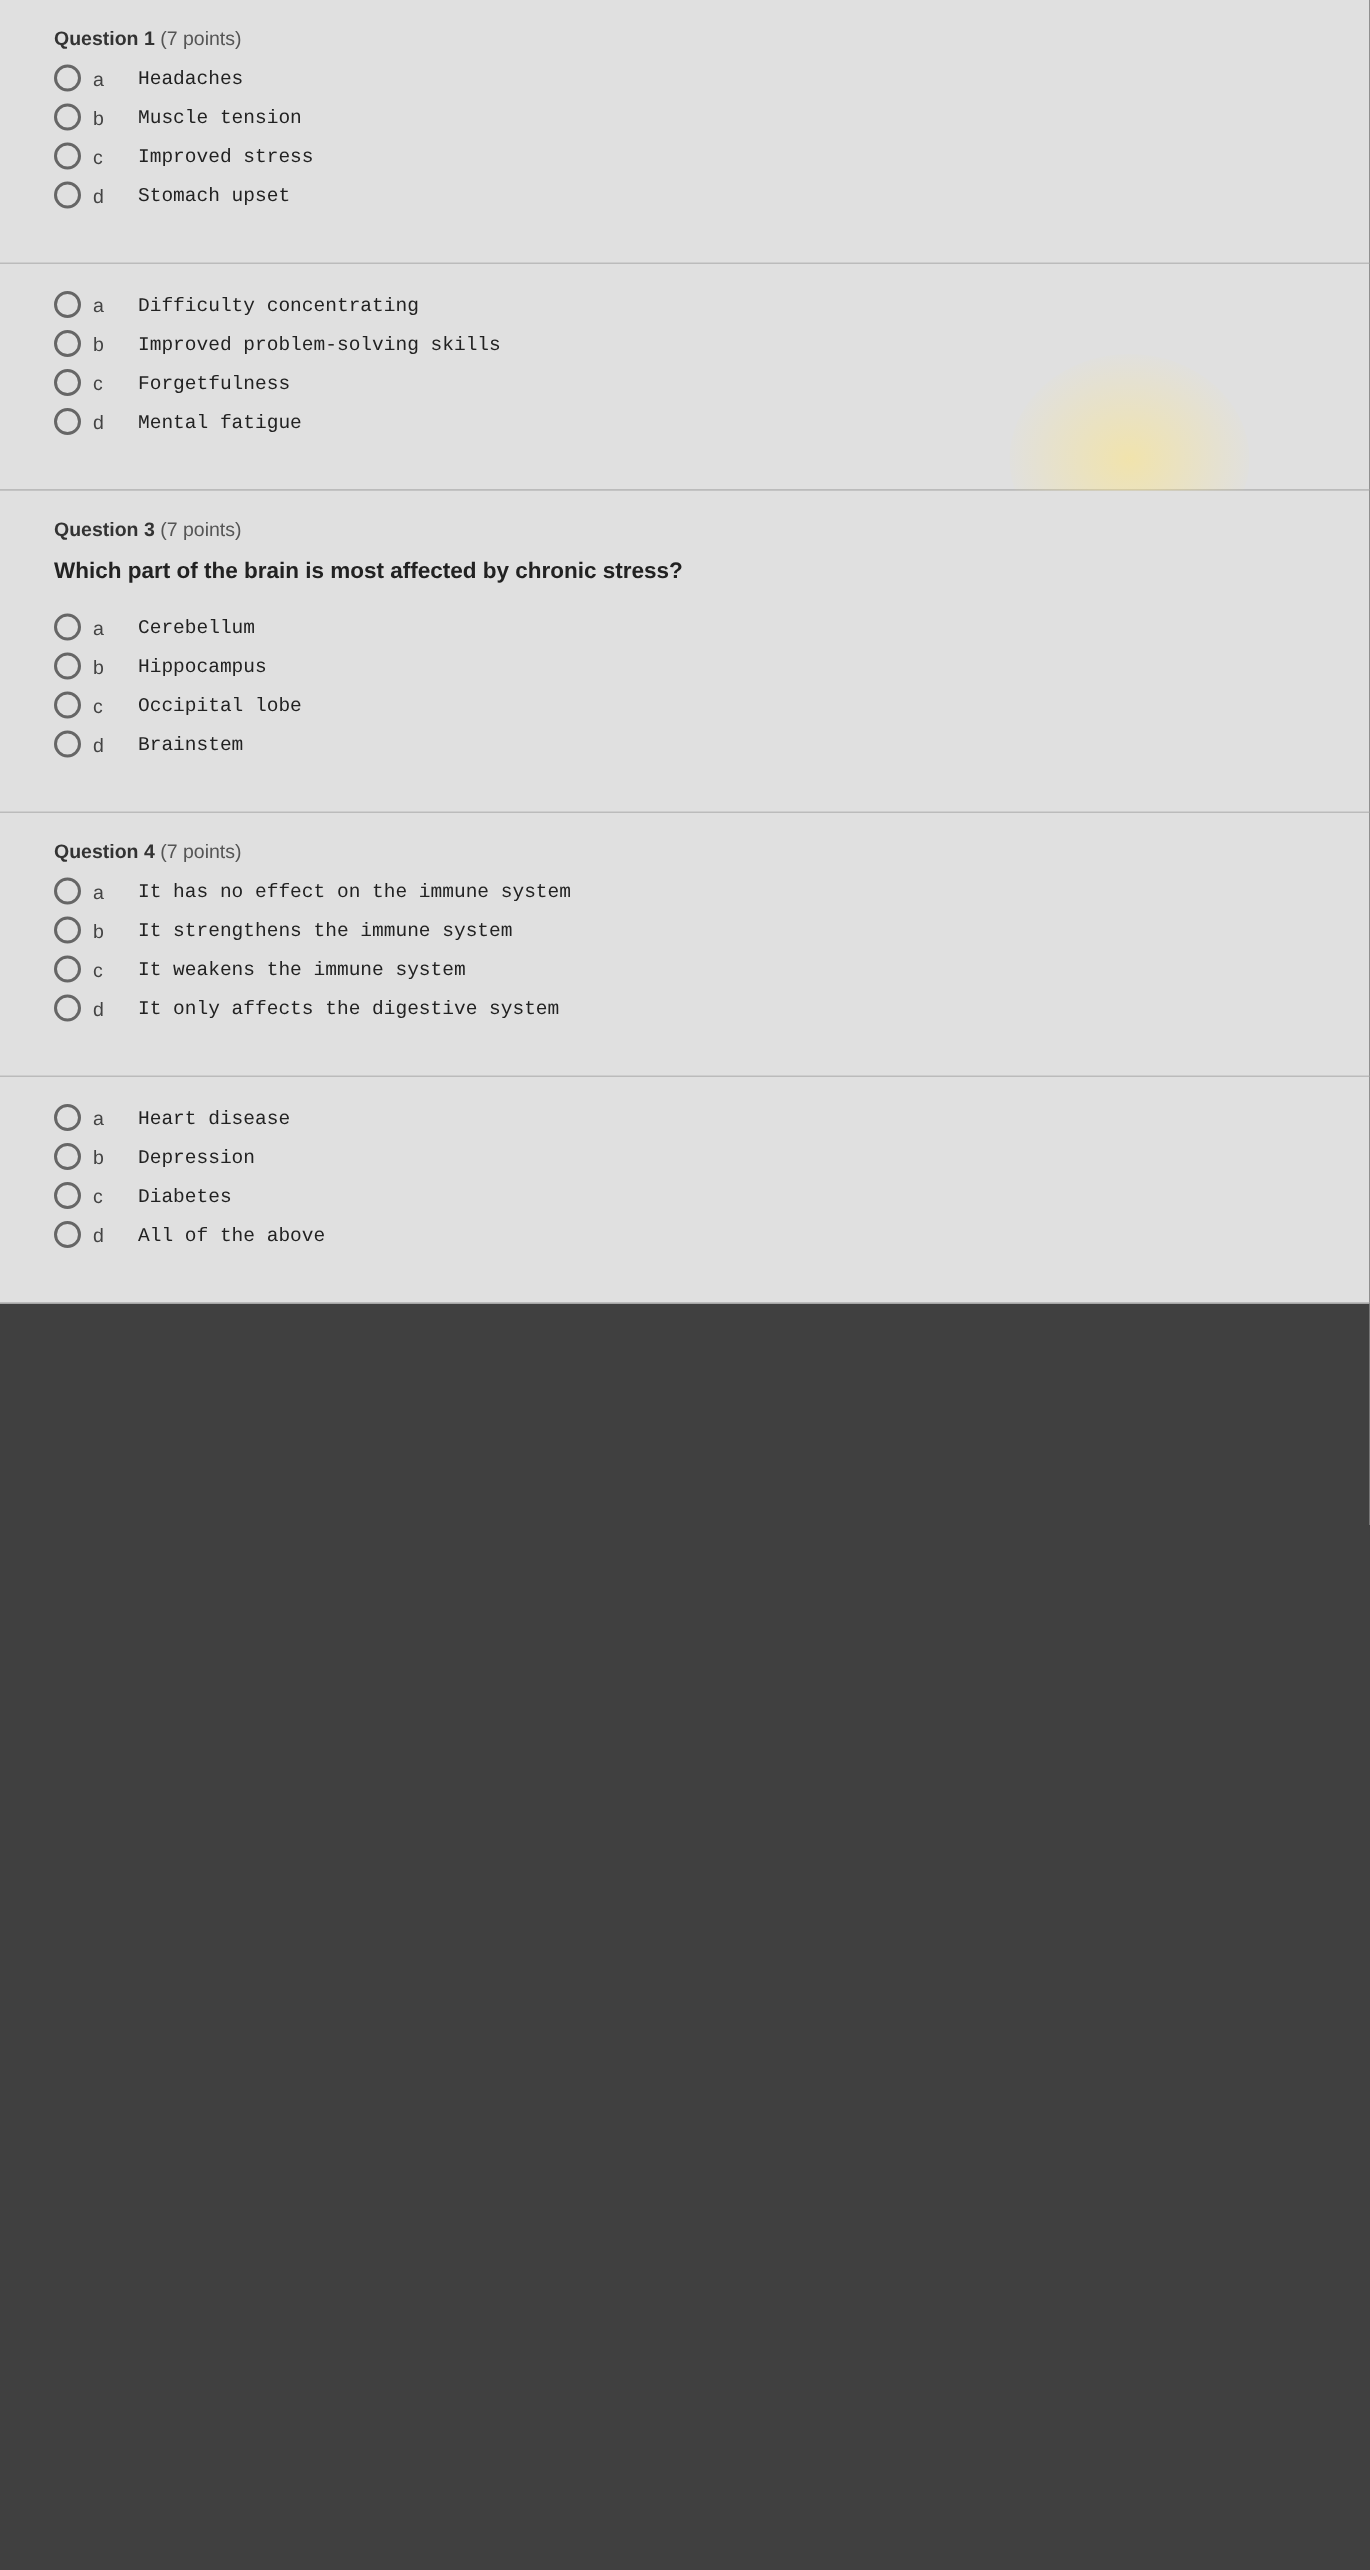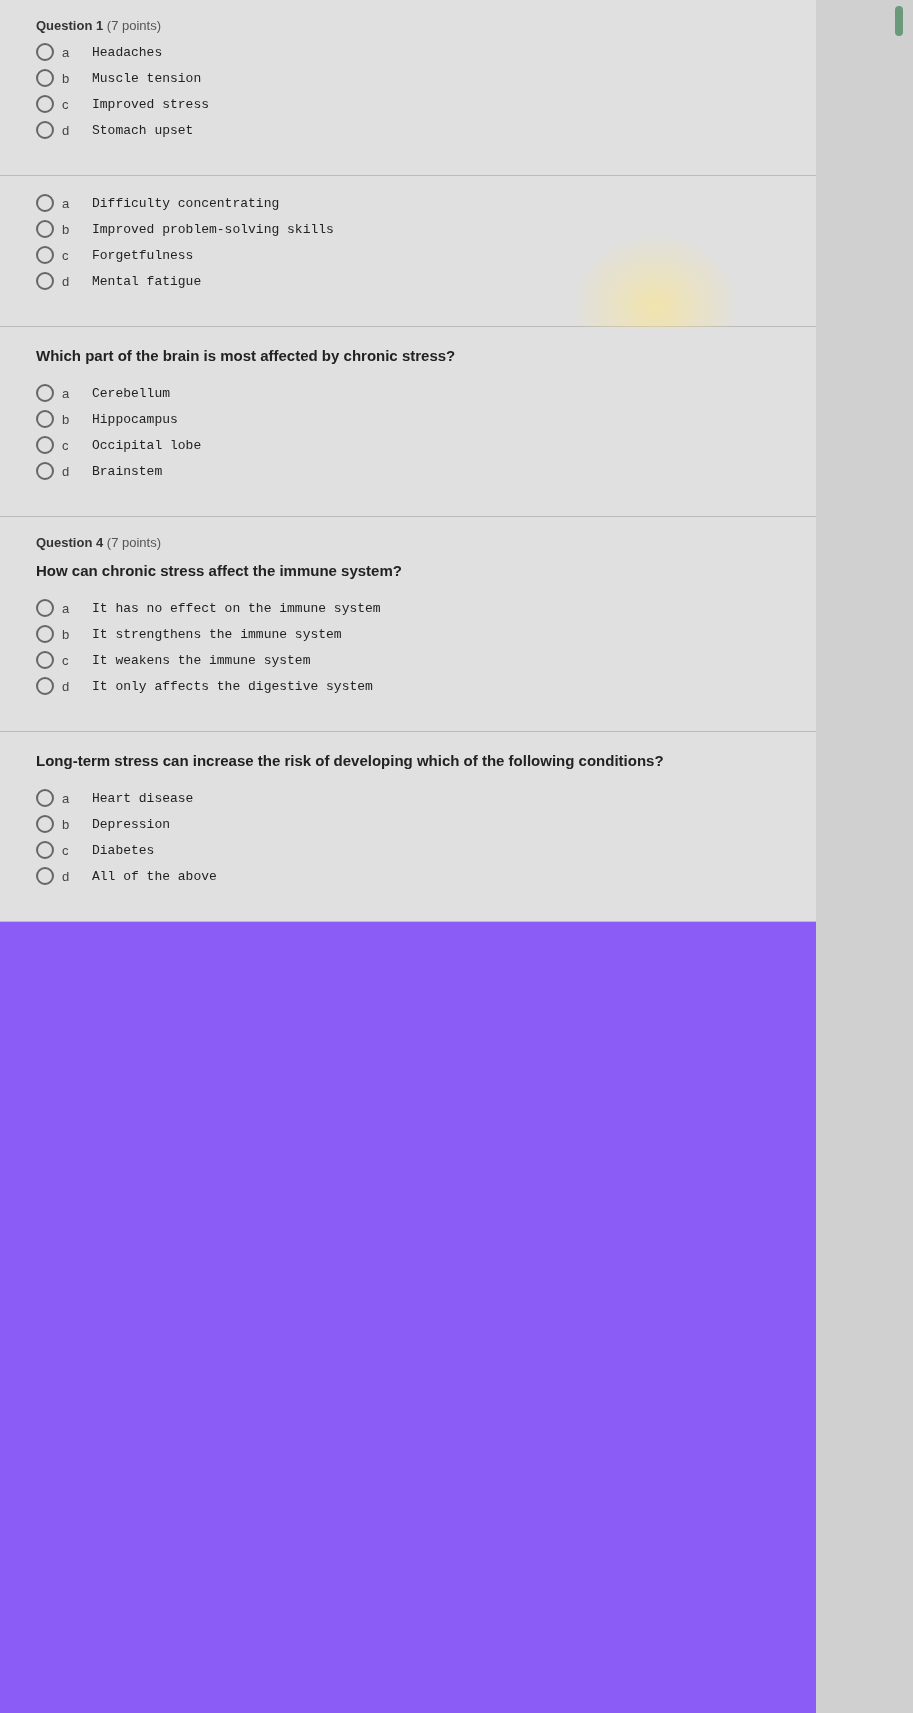--- a/index.html
+++ b/index.html
@@ -5,22 +5,22 @@
     * { box-sizing: border-box; margin: 0; padding: 0; }
     body {
       background-color: #d0d0d0;
       font-family: Arial, sans-serif;
       font-size: 14px;
       color: #222;
       width: 913px;
       min-height: 1713px;
     }
     .page-container {
-      background-color: #8b5cf6;
-      width: 816px;
+      background-color: #404040;
+      width: 913px;
       min-height: 1713px;
       padding: 0;
     }
     .question-block {
       background-color: #e0e0e0;
       border-bottom: 1px solid #bbb;
       padding: 18px 36px 28px 36px;
       position: relative;
     }
     .question-header {
@@ -145,20 +145,21 @@
             <span class="option-text">Forgetfulness</span>
           </li>
           <li class="option-item">
             <span class="radio-circle"></span>
             <span class="option-letter">d</span>
             <span class="option-text">Mental fatigue</span>
           </li>
         </ul>
       </div>
       <div class="question-block">
+        <div class="question-header"><span class="q-num">Question 3 </span><span class="q-points">(7 points)</span></div>
         <div class="question-text">Which part of the brain is most affected by chronic stress?</div>
         <ul class="options-list">
           <li class="option-item">
             <span class="radio-circle"></span>
             <span class="option-letter">a</span>
             <span class="option-text">Cerebellum</span>
           </li>
           <li class="option-item">
             <span class="radio-circle"></span>
             <span class="option-letter">b</span>
@@ -171,21 +172,20 @@
           </li>
           <li class="option-item">
             <span class="radio-circle"></span>
             <span class="option-letter">d</span>
             <span class="option-text">Brainstem</span>
           </li>
         </ul>
       </div>
       <div class="question-block">
         <div class="question-header"><span class="q-num">Question 4 </span><span class="q-points">(7 points)</span></div>
-        <div class="question-text">How can chronic stress affect the immune system?</div>
         <ul class="options-list">
           <li class="option-item">
             <span class="radio-circle"></span>
             <span class="option-letter">a</span>
             <span class="option-text">It has no effect on the immune system</span>
           </li>
           <li class="option-item">
             <span class="radio-circle"></span>
             <span class="option-letter">b</span>
             <span class="option-text">It strengthens the immune system</span>
@@ -196,21 +196,20 @@
             <span class="option-text">It weakens the immune system</span>
           </li>
           <li class="option-item">
             <span class="radio-circle"></span>
             <span class="option-letter">d</span>
             <span class="option-text">It only affects the digestive system</span>
           </li>
         </ul>
       </div>
       <div class="question-block">
-        <div class="question-text">Long-term stress can increase the risk of developing which of the following conditions?</div>
         <ul class="options-list">
           <li class="option-item">
             <span class="radio-circle"></span>
             <span class="option-letter">a</span>
             <span class="option-text">Heart disease</span>
           </li>
           <li class="option-item">
             <span class="radio-circle"></span>
             <span class="option-letter">b</span>
             <span class="option-text">Depression</span>

